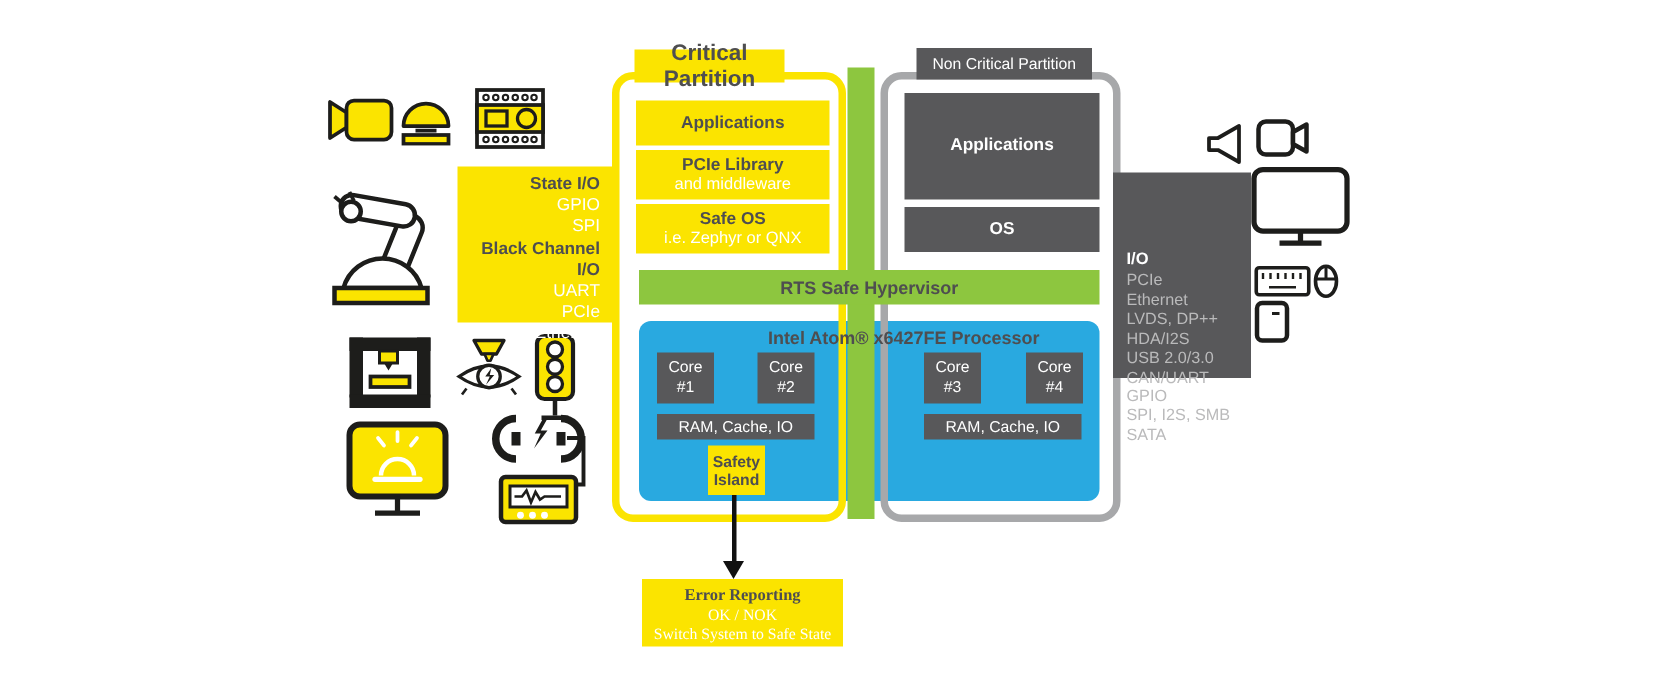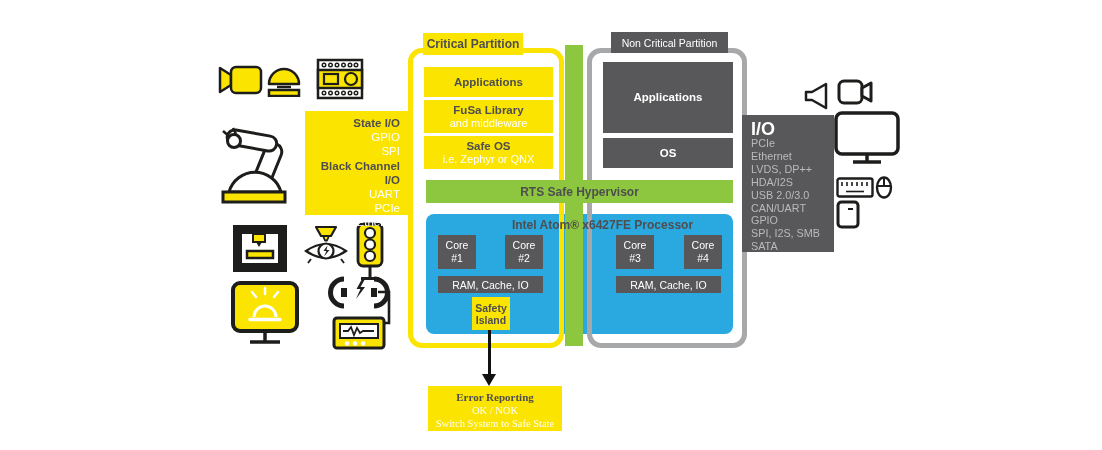--- a/index.html
+++ b/index.html
@@ -22,21 +22,21 @@
   
   .critical-outline{left:408px;top:48px;width:146px;height:290px;border:5px solid var(--yellow);
                     border-radius:14px;z-index:2;}
   .noncritical-outline{left:587px;top:48px;width:150px;height:290px;border:5px solid var(--grayline);
                     border-radius:14px;z-index:2;}
   .green-vbar{left:565px;top:45px;width:18px;height:301px;background:var(--green);z-index:3;}
   .hypervisor-bar{left:426px;top:180px;width:307px;height:23px;background:var(--green);z-index:4;
                   font-weight:bold;font-size:12px;color:var(--ink);}
   
   .tab-critical{left:423px;top:33px;width:100px;height:22px;background:var(--yellow);z-index:6;
-                font-weight:bold;font-size:12px;color:var(--ink);}
+                font-weight:bold;font-size:15px;color:var(--ink);}
   .tab-noncritical{left:611px;top:32px;width:117px;height:21px;background:var(--dark);z-index:6;
                 font-weight:normal;font-size:10.5px;color:#fff;}
   .ybox{background:var(--yellow);color:var(--ink);z-index:2;}
   .gbox{background:var(--dark);color:#fff;z-index:2;}
   .box-title{font-weight:bold;font-size:11.5px;color:var(--ink);line-height:13px;}
   .box-sub{font-size:11px;color:#fff;line-height:13px;}
   .gbox .box-title{color:#fff;}
 
   
   .processor{left:426px;top:214px;width:307px;height:120px;background:var(--blue);border-radius:8px;z-index:1;}
@@ -47,21 +47,21 @@
   .safety-island{left:472px;top:297px;width:38px;height:33px;background:var(--yellow);z-index:5;
                  font-weight:bold;font-size:10.5px;line-height:12px;color:var(--ink);}
 
   
   .fusa-panel{left:305px;top:111px;width:103px;height:104px;background:var(--yellow);z-index:5;
               box-sizing:border-box;padding:5px 8px 0 4px;text-align:right;}
   .fusa-line{font-size:11.5px;line-height:14.2px;color:#fff;}
   .fusa-line.bold{font-weight:bold;color:var(--ink);}
   .io-panel{left:742px;top:115px;width:92px;height:137px;background:var(--dark);z-index:5;
             box-sizing:border-box;padding:7px 4px 0 9px;}
-  .io-title{font-size:18px;font-weight:bold;color:#fff;line-height:14px;margin-bottom:1px;}
+  .io-title{font-size:11px;font-weight:bold;color:#fff;line-height:14px;margin-bottom:1px;margin-top:44px;}
   .io-item{font-size:10.8px;color:var(--sub);line-height:12.9px;}
 
   
   .error-box{left:428px;top:386px;width:134px;height:45px;background:var(--yellow);z-index:6;
              box-sizing:border-box;padding-top:5px;font-family:Liberation Serif, serif;}
   .error-title{font-weight:bold;font-size:11px;color:var(--ink);line-height:13px;text-align:center;}
   .error-line{font-size:10.5px;color:#fff;line-height:13px;text-align:center;}
   .arrow-line{left:488px;top:330px;width:3px;height:44px;background:#111;z-index:6;}
   .arrow-head{left:482px;top:374px;width:0;height:0;border-left:7.5px solid transparent;
               border-right:7.5px solid transparent;border-top:12px solid #111;z-index:6;}
@@ -218,21 +218,21 @@
   <div class="abs green-vbar"></div>
   <div class="abs hypervisor-bar center">
     <span>RTS Safe Hypervisor</span>
   </div>
 
   <div class="abs tab-critical center">Critical Partition</div>
   <div class="abs ybox center" style="left:424px;top:67px;width:129px;height:30px;">
     <span class="box-title">Applications</span>
   </div>
   <div class="abs ybox col" style="left:424px;top:100px;width:129px;height:33px;">
-    <span class="box-title">FuSa Library</span>
+    <span class="box-title">PCIe Library</span>
     <span class="box-sub">and middleware</span>
   </div>
   <div class="abs ybox col" style="left:424px;top:136px;width:129px;height:33px;">
     <span class="box-title">Safe OS</span>
     <span class="box-sub">i.e. Zephyr or QNX</span>
   </div>
 
   <div class="abs tab-noncritical center">Non Critical Partition</div>
   <div class="abs gbox center" style="left:603px;top:62px;width:130px;height:71px;">
     <span class="box-title">Applications</span>

